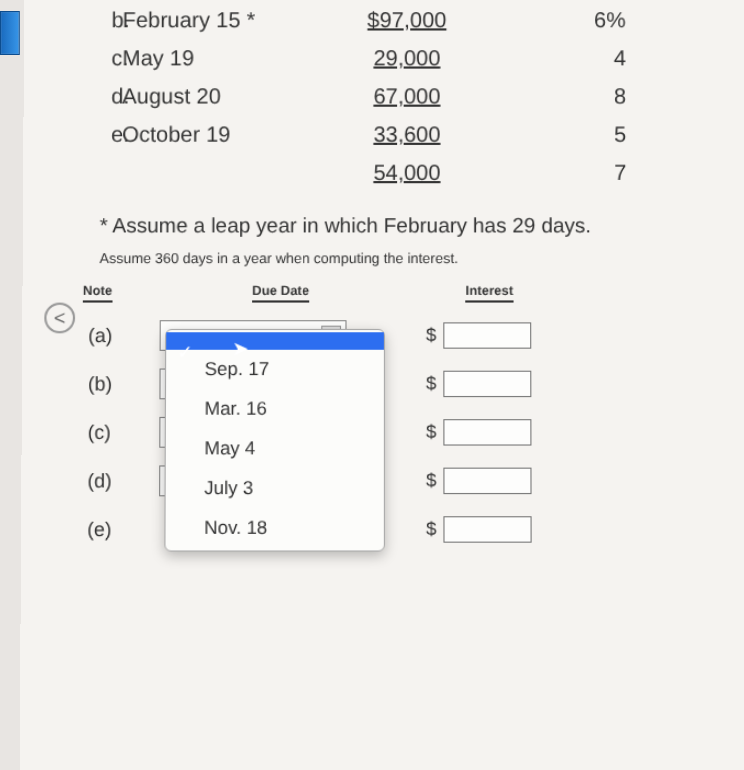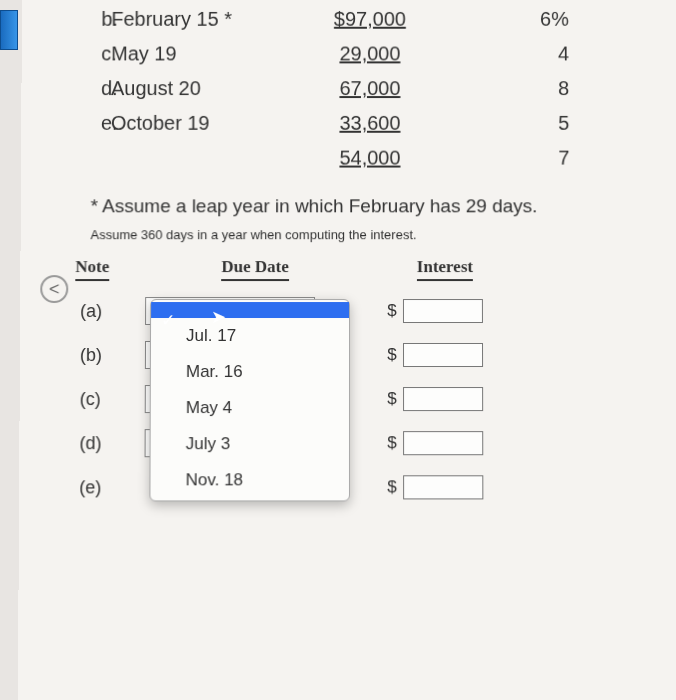--- a/index.html
+++ b/index.html
@@ -75,23 +75,22 @@
       display: flex;
       align-items: center;
       justify-content: center;
       font-size: 18px;
       color: #666;
       background: #f5f3f0;
     }
     .answer-header {
       display: flex;
       font-weight: bold;
-      font-size: 17px;
+      font-size: 12px;
       padding-bottom: 8px;
-      font-family: Liberation Serif, serif;
     }
     .col-note { width: 80px; }
     .col-duedate { width: 200px; text-align: center; }
     .col-interest { width: 180px; text-align: center; }
     .answer-row {
       display: flex;
       align-items: center;
       height: 44px;
       font-size: 18px;
     }
@@ -312,21 +311,21 @@
       </div>
     </div>
 
     <div class="dropdown-open">
       <div class="dropdown-item selected">
         <span class="check">✓</span>
         <span class="cursor-arrow">➤</span>
         <span></span>
       </div>
       <div class="dropdown-item">
-        <span>Jul. 17</span>
+        <span>Sep. 17</span>
       </div>
       <div class="dropdown-item">
         <span>Mar. 16</span>
       </div>
       <div class="dropdown-item">
         <span>May 4</span>
       </div>
       <div class="dropdown-item">
         <span>July 3</span>
       </div>

